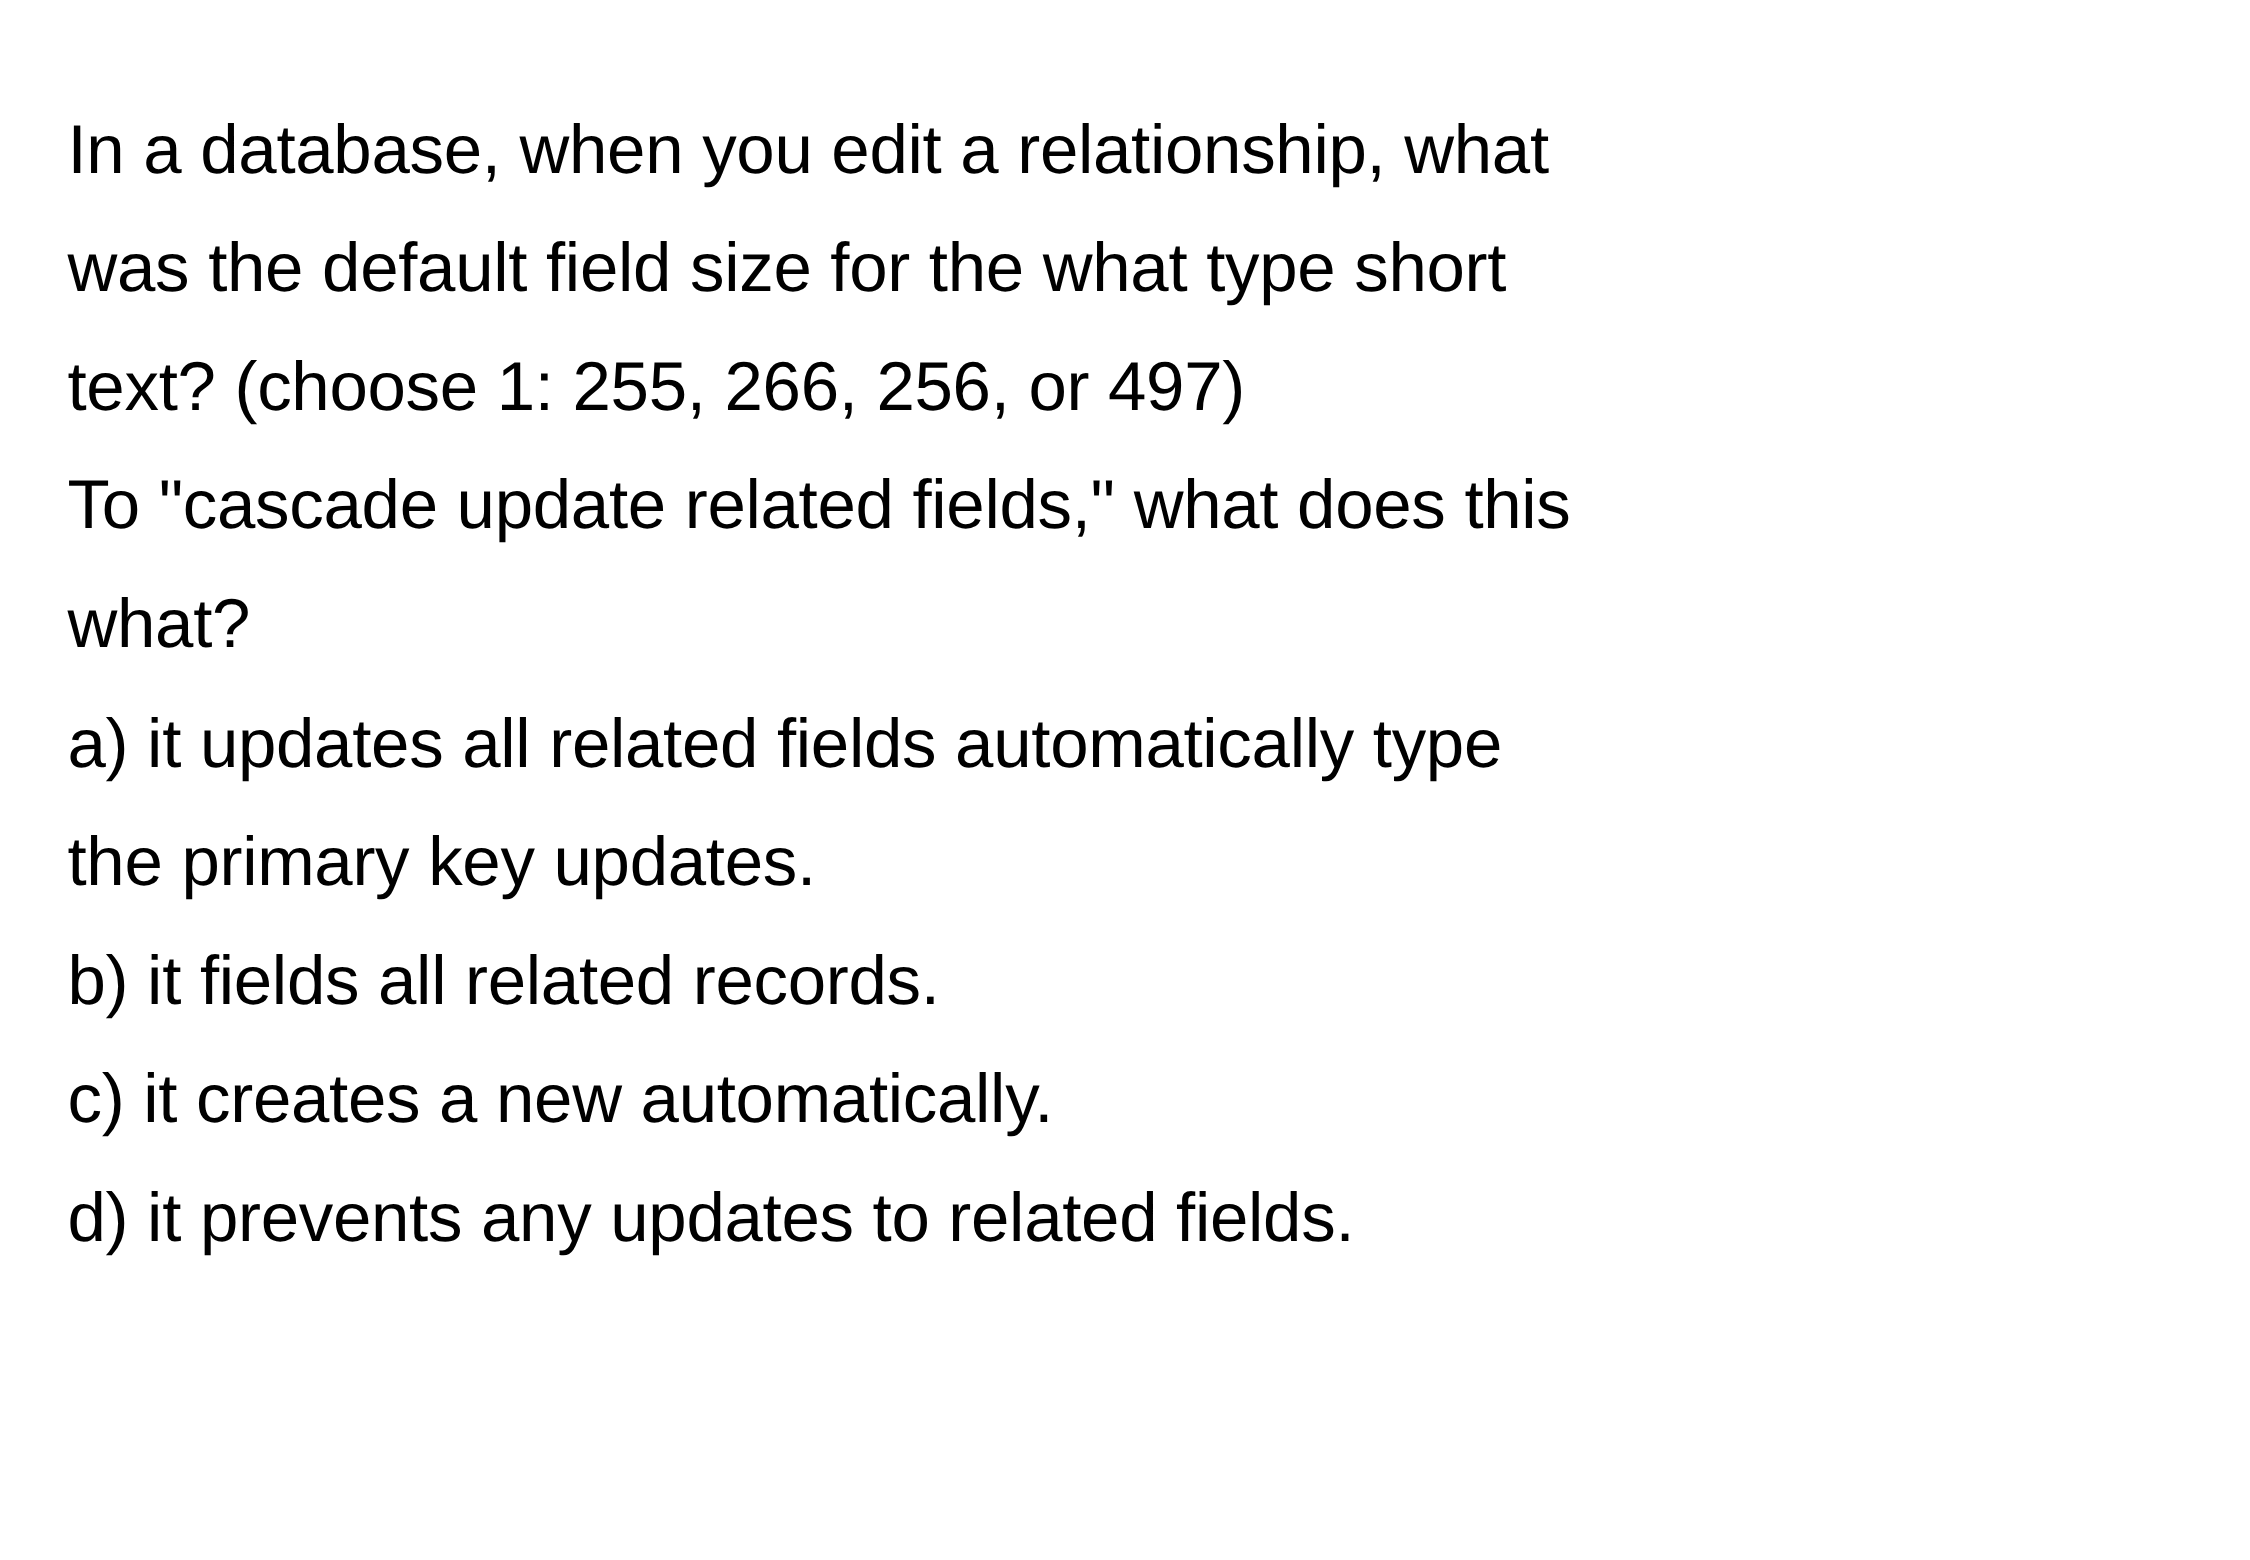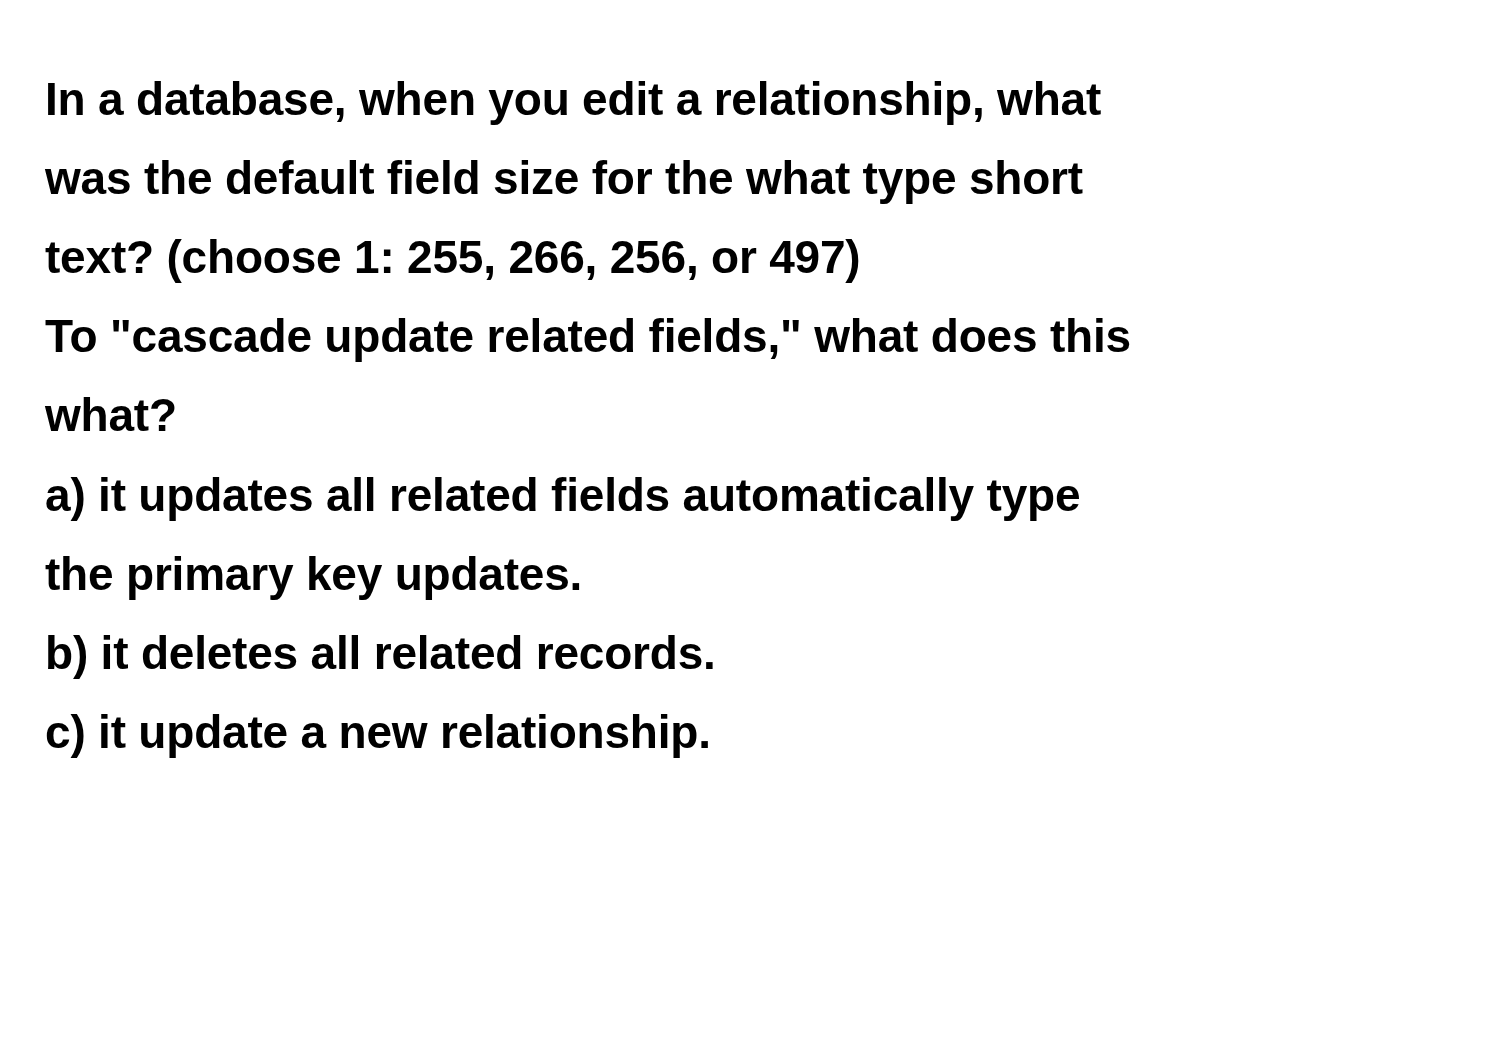--- a/index.html
+++ b/index.html
@@ -12,31 +12,32 @@
     color: #000000;
     overflow: hidden;
   }
   .content {
     padding: 60px 40px 40px 45px;
     width: 1215px;
   }
   .para {
     font-size: 46px;
     line-height: 1.72;
-    font-weight: 700;
+    font-weight: 400;
     letter-spacing: -0.2px;
     margin: 0;
   }
 </style>
 </head>
 <body>
 
 <div class="content">
   <p class="para">In a database, when you edit a relationship, what</p>
   <p class="para">was the default field size for the what type short</p>
   <p class="para">text? (choose 1: 255, 266, 256, or 497)</p>
   <p class="para">To "cascade update related fields," what does this</p>
   <p class="para">what?</p>
   <p class="para">a) it updates all related fields automatically type</p>
   <p class="para">the primary key updates.</p>
-  <p class="para">b) it deletes all related records.</p>
-  <p class="para">c) it update a new relationship.</p>
+  <p class="para">b) it fields all related records.</p>
+  <p class="para">c) it creates a new automatically.</p>
+  <p class="para">d) it prevents any updates to related fields.</p>
 </div>
 
 </body></html>

